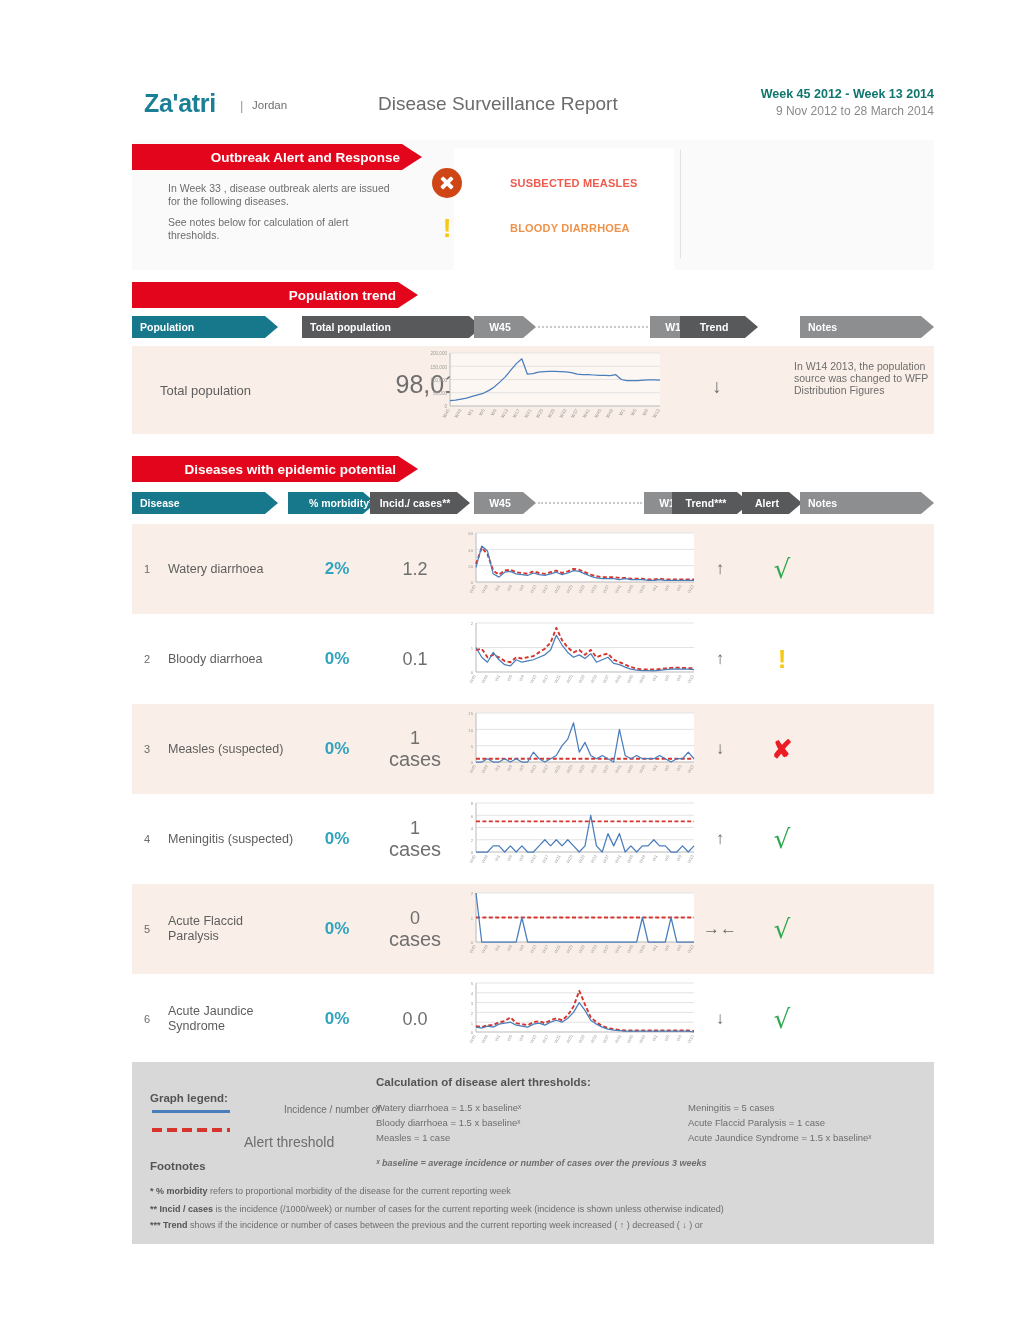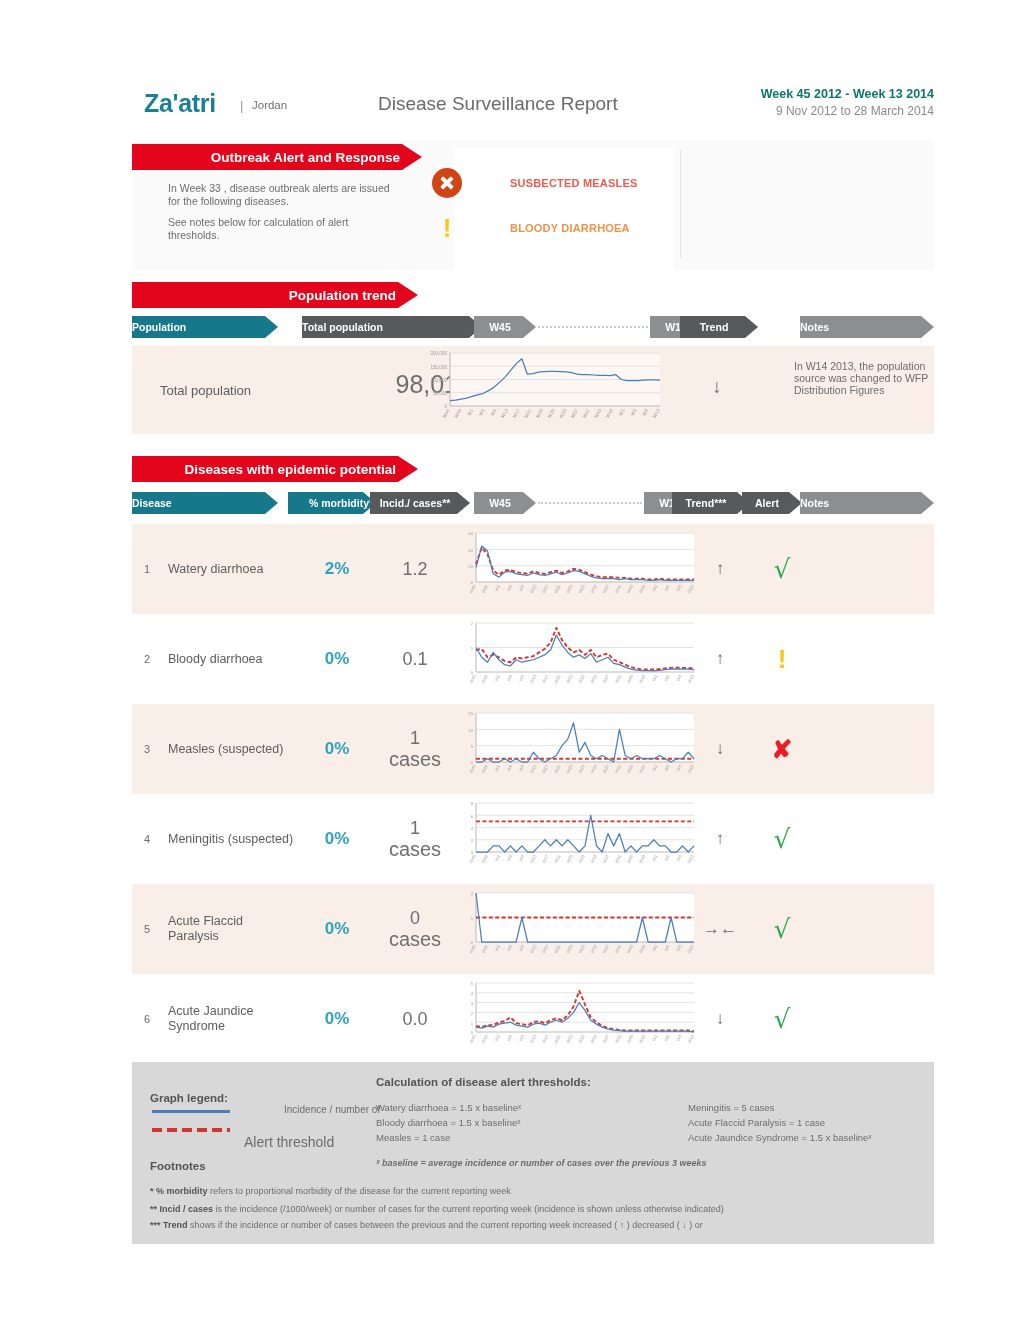--- a/index.html
+++ b/index.html
@@ -35,21 +35,21 @@
   .ob-x:before{transform:translate(-50%,-50%) rotate(45deg);}
   .ob-x:after{transform:translate(-50%,-50%) rotate(-45deg);}
   .ob-bang{width:30px;text-align:center;font-size:26px;font-weight:bold;color:#f6c913;line-height:26px;flex:none;}
   .ob-lbl{margin-left:48px;font-size:11px;font-weight:bold;letter-spacing:.2px;white-space:nowrap;}
   .ob-lbl.red{color:#ef5b4e;}
   .ob-lbl.orange{color:#f0924a;}
   .ob-divider{position:absolute;left:548px;top:10px;width:1px;height:108px;background:#e2e2e2;}
 
   
   .chip{position:absolute;height:22px;color:#fff;font-size:10.5px;font-weight:bold;display:flex;align-items:center;
-        padding-left:0;box-sizing:border-box;white-space:nowrap;
+        padding-left:8px;box-sizing:border-box;white-space:nowrap;
         clip-path:polygon(0 0, calc(100% - 13px) 0, 100% 50%, calc(100% - 13px) 100%, 0 100%);}
   .chip.teal{background:#17788c;}
   .chip.dk{background:#58595b;}
   .chip.md{background:#8d8e90;}
   .chip.center{justify-content:center;padding-left:0;padding-right:10px;}
   .dots{position:absolute;height:1px;border-top:2px dotted #c9c9c9;top:10px;}
 
   
   .pop-banner{left:132px;top:282px;width:286px;}
   .pop-hdr{position:absolute;left:132px;top:316px;width:802px;height:24px;}

